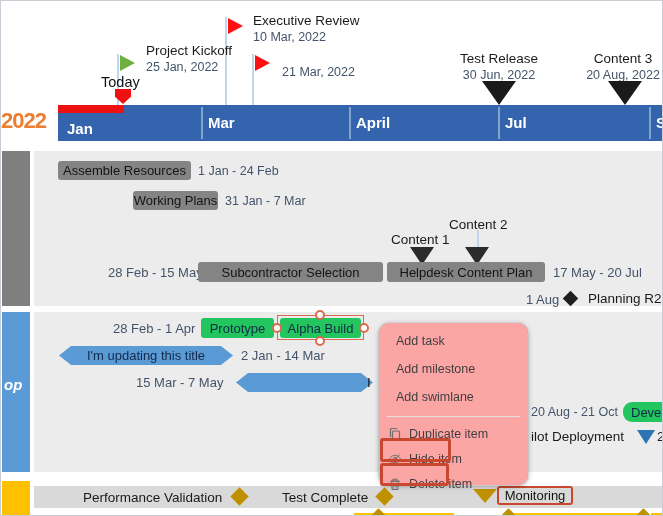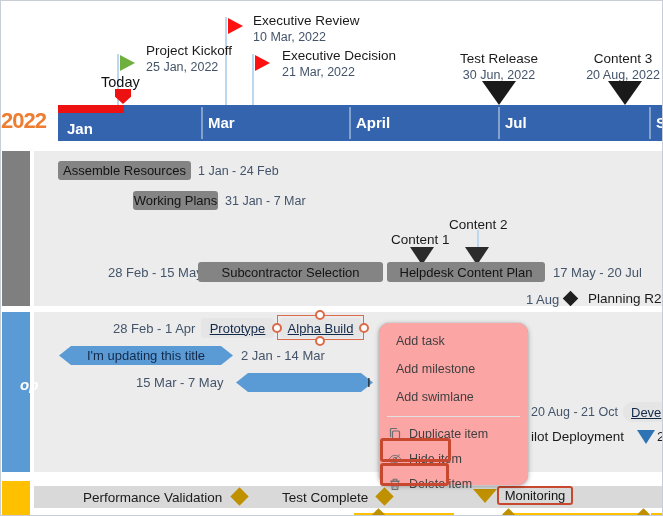--- a/index.html
+++ b/index.html
@@ -13,21 +13,21 @@
   .flag.red{border-left:15px solid #FF1111;}
   .tri-black{width:0;height:0;border-left:17px solid transparent;border-right:17px solid transparent;border-top:24px solid #1A1A1A;}
   .tri-black.sm{border-left:12px solid transparent;border-right:12px solid transparent;border-top:18px solid #2b2b2b;}
   .tri-blue{width:0;height:0;border-left:9px solid transparent;border-right:9px solid transparent;border-top:14px solid #2E74B5;}
   .tri-gold{width:0;height:0;border-left:12px solid transparent;border-right:12px solid transparent;border-top:14px solid #BF9000;}
   .band{background:#3564AE;}
   .month{position:absolute;top:9px;font-size:15px;font-weight:bold;color:#fff;}
   .mdiv{position:absolute;top:2px;bottom:2px;width:2px;background:rgba(255,255,255,.4);}
   .bar{height:19px;border-radius:3px;display:flex;align-items:center;justify-content:center;font-size:13px;color:#141414;white-space:nowrap;box-sizing:border-box;}
   .bar.gray{background:#848484;}
-  .bar.blue{background:#e5e5e5;color:#13294a;text-decoration:underline;}
+  .bar.blue{background:#22c55e;color:#13294a;}
   .arrowbar{height:19px;background:#5B9BD5;display:flex;align-items:center;justify-content:center;font-size:13px;color:#13294a;white-space:nowrap;clip-path:polygon(0 50%,12px 0,calc(100% - 12px) 0,100% 50%,calc(100% - 12px) 100%,12px 100%);}
   .diamond{transform:rotate(45deg);}
   .diamond.gold{width:13px;height:13px;background:#BF9000;}
   .diamond.black{width:11px;height:11px;background:#1f1f1f;}
   .handle{width:10px;height:10px;border-radius:50%;background:#fff;border:2px solid #DB6B4B;box-sizing:border-box;}
   .redbox{border:3px solid #C7482E;border-radius:3px;box-sizing:border-box;}
   .menu{background:#fca5a5;border-radius:10px;box-shadow:0 1px 5px rgba(0,0,0,.35),0 0 1px rgba(0,0,0,.2);}
   .mitem{position:absolute;left:0;right:0;height:24px;display:flex;align-items:center;font-size:12.5px;color:#3f3f3f;}
   .mitem .txt{white-space:nowrap;}
   .micon{width:14px;height:14px;margin:0 7px 0 9px;flex:0 0 auto;}
@@ -45,21 +45,20 @@
 
   <div class="abs flag green" style="left:119px;top:54px;"></div>
   <div class="abs lbl" style="left:145px;top:42px;">Project Kickoff</div>
   <div class="abs date" style="left:145px;top:59px;">25 Jan, 2022</div>
 
   <div class="abs flag red" style="left:227px;top:17px;"></div>
   <div class="abs lbl" style="left:252px;top:12px;">Executive Review</div>
   <div class="abs date" style="left:252px;top:29px;">10 Mar, 2022</div>
 
   <div class="abs flag red" style="left:254px;top:54px;"></div>
-  <div class="abs lbl" style="left:281px;top:47px;">Executive Decision</div>
   <div class="abs date" style="left:281px;top:64px;">21 Mar, 2022</div>
 
   <div class="abs lbl" style="left:438px;top:50px;width:120px;text-align:center;">Test Release</div>
   <div class="abs date" style="left:438px;top:67px;width:120px;text-align:center;">30 Jun, 2022</div>
   <div class="abs tri-black" style="left:481px;top:80px;"></div>
 
   <div class="abs lbl" style="left:562px;top:50px;width:120px;text-align:center;">Content 3</div>
   <div class="abs date" style="left:562px;top:67px;width:120px;text-align:center;">20 Aug, 2022</div>
   <div class="abs tri-black" style="left:607px;top:80px;"></div>
 
@@ -99,21 +98,21 @@
   <div class="abs bar gray" style="left:197px;top:261px;width:185px;height:20px;">Subcontractor Selection</div>
   <div class="abs bar gray" style="left:386px;top:261px;width:158px;height:20px;">Helpdesk Content Plan</div>
   <div class="abs date" style="left:552px;top:264px;font-size:13px;">17 May - 20 Jul</div>
 
   <div class="abs date" style="left:525px;top:291px;font-size:13px;">1 Aug</div>
   <div class="abs diamond black" style="left:564px;top:292px;"></div>
   <div class="abs lbl" style="left:587px;top:290px;">Planning R2</div>
 
   <div class="abs" style="left:33px;top:311px;width:630px;height:160px;background:#ECECEC;"></div>
   <div class="abs" style="left:1px;top:311px;width:28px;height:160px;background:#5B9BD5;">
-    <span style="position:absolute;left:2px;top:64px;color:#fff;font-weight:bold;font-style:italic;font-size:15px;margin-left:16px;">op</span>
+    <span style="position:absolute;left:2px;top:64px;color:#fff;font-weight:bold;font-style:italic;font-size:15px;">op</span>
   </div>
 
   <div class="abs date" style="left:112px;top:320px;font-size:13px;">28 Feb - 1 Apr</div>
   <div class="abs bar blue" style="left:200px;top:317px;width:73px;height:20px;">Prototype</div>
 
   <div class="abs" style="left:276px;top:314px;width:87px;height:25px;border:1px solid #DB6B4B;box-sizing:border-box;"></div>
   <div class="abs bar blue" style="left:279px;top:317px;width:81px;height:20px;">Alpha Build</div>
   <div class="abs handle" style="left:271px;top:322px;"></div>
   <div class="abs handle" style="left:314px;top:309px;"></div>
   <div class="abs handle" style="left:314px;top:335px;"></div>

